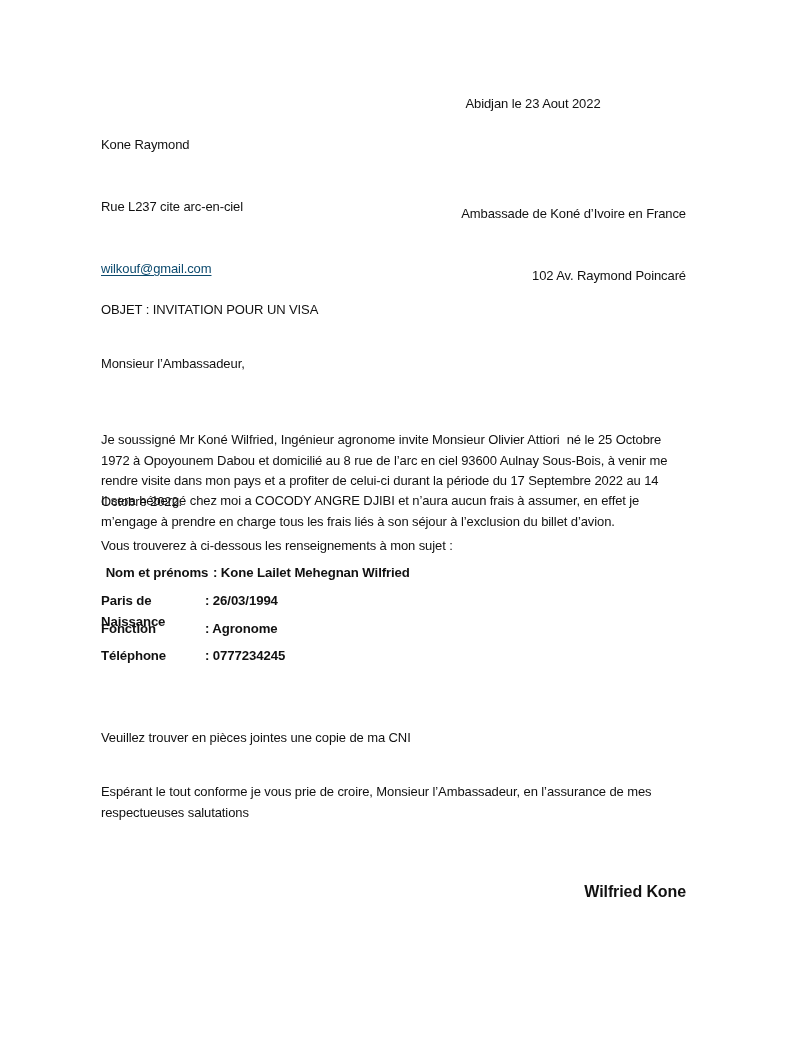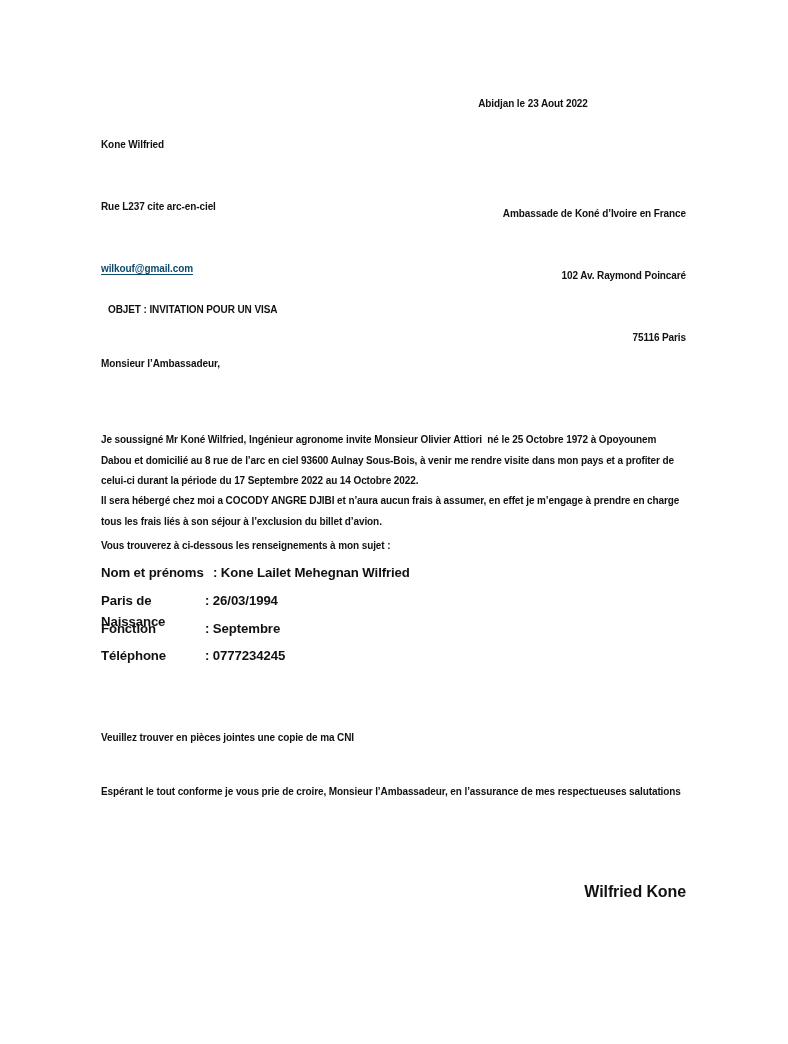--- a/index.html
+++ b/index.html
@@ -16,23 +16,23 @@
     position: relative;
     width: 788px;
     height: 1044px;
     background: #ffffff;
     overflow: hidden;
     box-sizing: border-box;
   }
   
   .blk {
     position: absolute;
-    font-size: 10px;
+    font-size: 13px;
     line-height: 20.6px;
-    font-weight: 700;
+    font-weight: 400;
     letter-spacing: -0.1px;
     color: #111111;
     white-space: pre-wrap;
   }
   .sender {
     left: 101px;
     top: 94px;
     width: 330px;
   }
   .sender .line { display: block; }
@@ -51,21 +51,21 @@
   }
   .recipient {
     left: 380px;
     top: 163px;
     width: 306px;
     text-align: right;
   }
   .recipient .line { display: block; }
 
   .subject {
-    left: 108px;
+    left: 101px;
     top: 300px;
     width: 520px;
   }
   .salutation {
     left: 101px;
     top: 354px;
     width: 420px;
   }
   .para {
     left: 101px;
@@ -89,21 +89,21 @@
   }
   .detail-row .label {
     display: inline-block;
     vertical-align: top;
   }
   .detail-row .value {
     display: inline-block;
     vertical-align: top;
   }
   .d1 { top: 563px; }
-  .d1 .label { width: 112px; }
+  .d1 .label { width: 112px; text-align: center; }
   .d2 { top: 591px; }
   .d2 .label { width: 104px; }
   .d3 { top: 619px; }
   .d3 .label { width: 104px; }
   .d4 { top: 646px; }
   .d4 .label { width: 104px; }
 
   .attach { top: 728px; }
   .closing { top: 782px; }
 
@@ -119,49 +119,48 @@
     letter-spacing: -0.1px;
     color: #111111;
   }
 </style>
 </head>
 <body>
 
 <div class="page">
 
   <div class="blk sender">
-    <span class="line">Kone Wilfried</span>
+    <span class="line">Kone Raymond</span>
     <span class="line">Rue L237 cite arc-en-ciel</span>
     <span class="line"><a class="email-link" href="#">wilkouf@gmail.com</a></span>
   </div>
 
   <div class="blk date-line">Abidjan le 23 Aout 2022</div>
 
   <div class="blk recipient">
     <span class="line">Ambassade de Koné d’Ivoire en France</span>
     <span class="line">102 Av. Raymond Poincaré</span>
-    <span class="line">75116 Paris</span>
   </div>
 
   <div class="blk subject">OBJET : INVITATION POUR UN VISA</div>
 
   <div class="blk salutation">Monsieur l’Ambassadeur,</div>
 
   <div class="blk para p1">Je soussigné Mr Koné Wilfried, Ingénieur agronome invite Monsieur Olivier Attiori  né le 25 Octobre 1972 à Opoyounem Dabou et domicilié au 8 rue de l’arc en ciel 93600 Aulnay Sous-Bois, à venir me rendre visite dans mon pays et a profiter de celui-ci durant la période du 17 Septembre 2022 au 14 Octobre 2022.</div>
   <div class="blk para p2">Il sera hébergé chez moi a COCODY ANGRE DJIBI et n’aura aucun frais à assumer, en effet je m’engage à prendre en charge tous les frais liés à son séjour à l’exclusion du billet d’avion.</div>
   <div class="blk para p3">Vous trouverez à ci-dessous les renseignements à mon sujet :</div>
 
   <div class="detail-row d1">
     <span class="label">Nom et prénoms</span><span class="value">: Kone Lailet Mehegnan Wilfried</span>
   </div>
   <div class="detail-row d2">
     <span class="label">Paris de Naissance</span><span class="value">: 26/03/1994</span>
   </div>
   <div class="detail-row d3">
-    <span class="label">Fonction</span><span class="value">: Septembre</span>
+    <span class="label">Fonction</span><span class="value">: Agronome</span>
   </div>
   <div class="detail-row d4">
     <span class="label">Téléphone</span><span class="value">: 0777234245</span>
   </div>
 
   <div class="blk para closing">Espérant le tout conforme je vous prie de croire, Monsieur l’Ambassadeur, en l’assurance de mes respectueuses salutations</div>
 
   <div class="blk para attach">Veuillez trouver en pièces jointes une copie de ma CNI</div>
 
   <div class="signature">Wilfried Kone</div>

